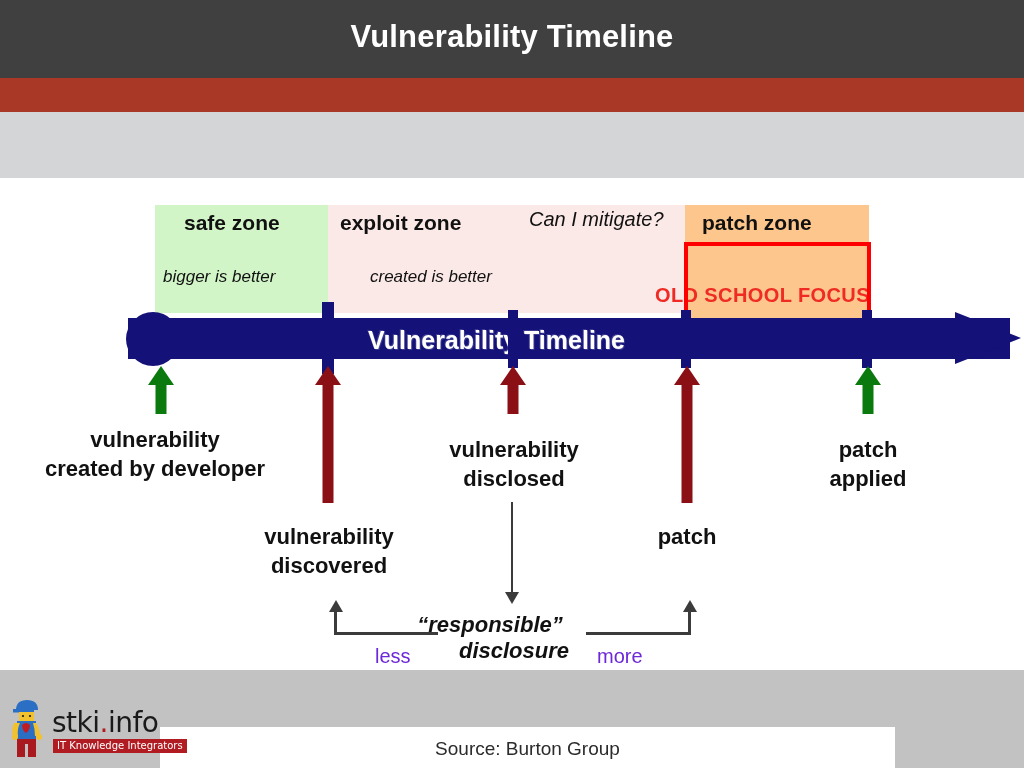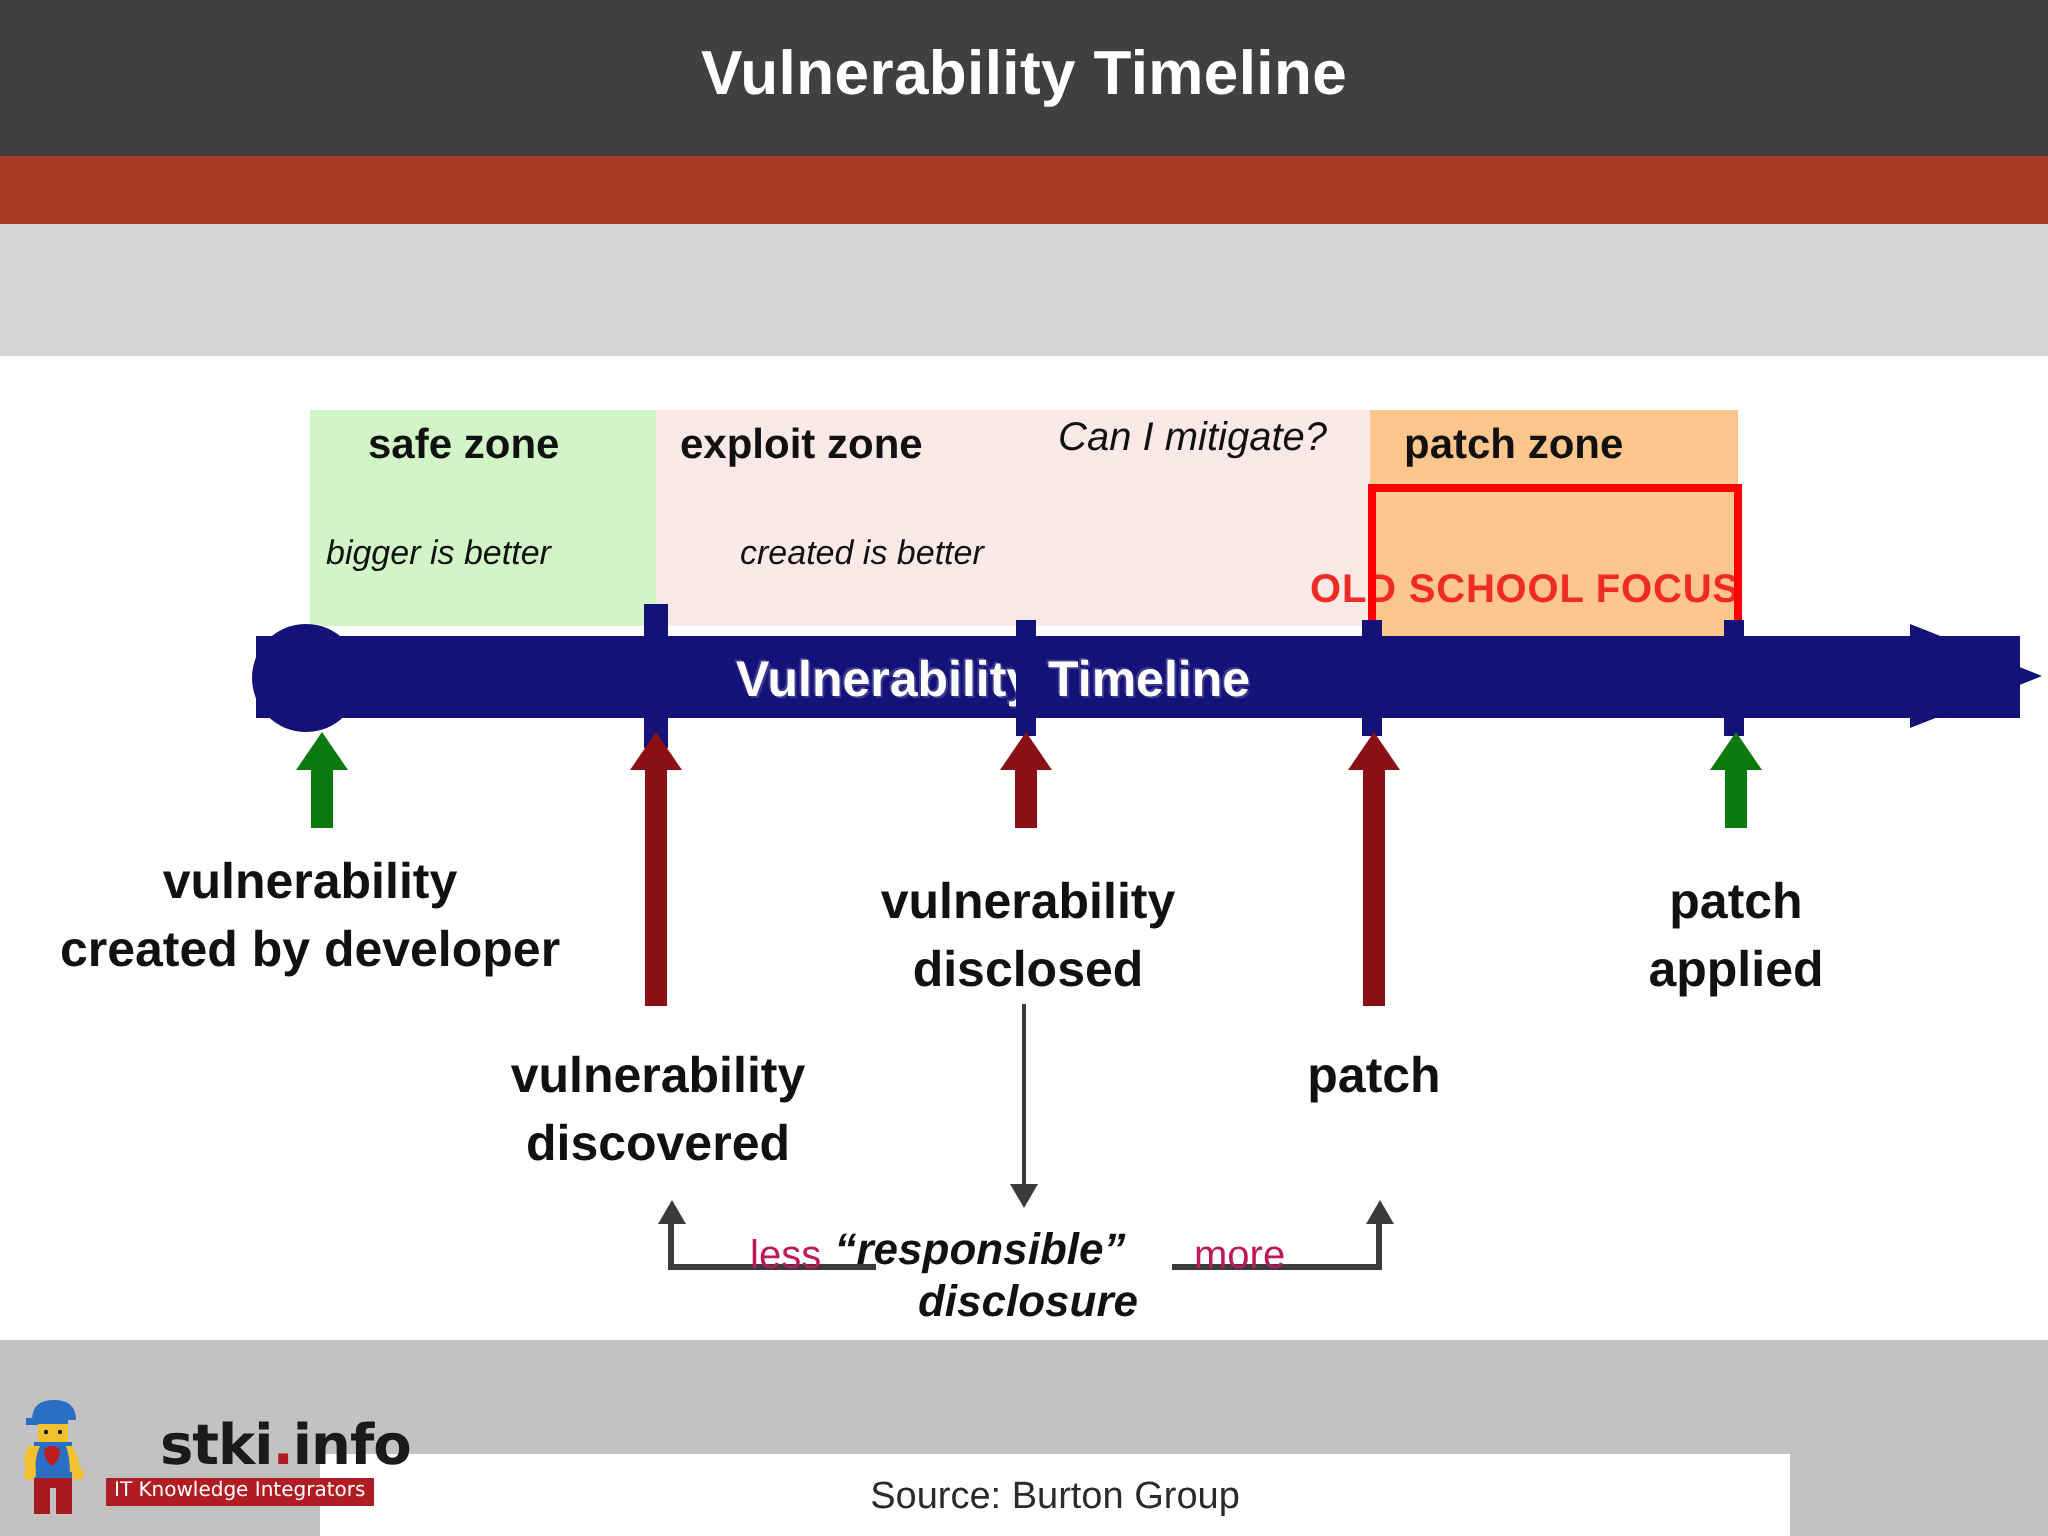--- a/index.html
+++ b/index.html
@@ -76,24 +76,23 @@
     position: absolute;
     left: 6px; top: 694px;
     width: 150px; height: 66px;
   }
   .lego { position: absolute; left: 2px; top: 2px; width: 48px; height: 62px; }
   .logo-word {
     position: absolute;
     left: 46px; top: 12px;
     font-family: "DejaVu Sans", sans-serif;
     font-size: 28px;
-    font-weight: bold;
+    font-weight: normal;
     color: #1a1a1a;
     letter-spacing: -0.5px;
-    margin-left: 28px;
   }
   .logo-word .dot { color: #b01c22; }
   .logo-tag {
     position: absolute;
     left: 47px; top: 45px;
     background: #b01c22;
     color: #ffffff;
     font-size: 10px;
     padding: 1px 4px 2px 4px;
     white-space: nowrap;
@@ -219,21 +218,21 @@
   }
   .green .shaft  { background: #0a7a0f; }
   .green .headtri{ border-bottom: 19px solid #0a7a0f; }
   .dred  .shaft  { background: #8b1015; }
   .dred  .headtri{ border-bottom: 19px solid #8b1015; }
 
   
   .callout {
     position: absolute;
     text-align: center;
-    font-size: 25px;
+    font-size: 22px;
     font-weight: bold;
     color: #111111;
     line-height: 1.34;
     white-space: nowrap;
     font-family: "Liberation Sans", sans-serif;
   }
 
   
   .br-line { position: absolute; background: #3b3b3b; }
   .br-tip {
@@ -246,23 +245,24 @@
   .br-tip-down {
     position: absolute;
     width: 0; height: 0;
     border-left: 7px solid transparent;
     border-right: 7px solid transparent;
     border-top: 12px solid #3b3b3b;
   }
   .disc-small {
     position: absolute;
     font-size: 20px;
-    color: #be185d;
-    white-space: nowrap;
-    font-family: "Liberation Sans", sans-serif;
+    color: #6d28d9;
+    white-space: nowrap;
+    font-family: "Liberation Sans", sans-serif;
+    margin-top: 28px;
   }
   .disc-strong {
     position: absolute;
     font-size: 22px;
     font-weight: bold;
     font-style: italic;
     color: #111111;
     white-space: nowrap;
     text-align: center;
     font-family: "Liberation Sans", sans-serif;

